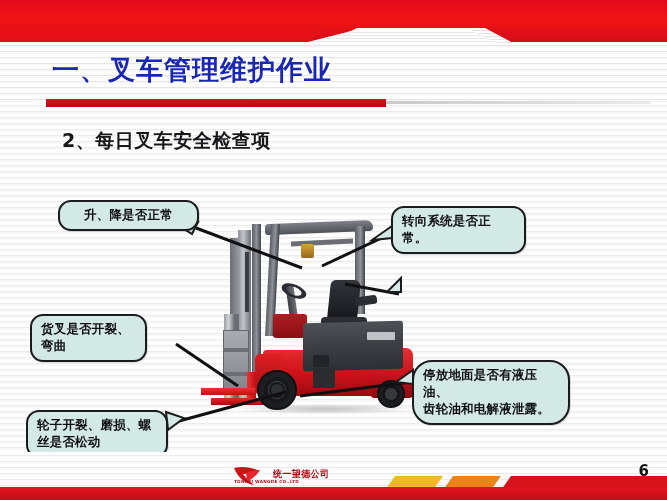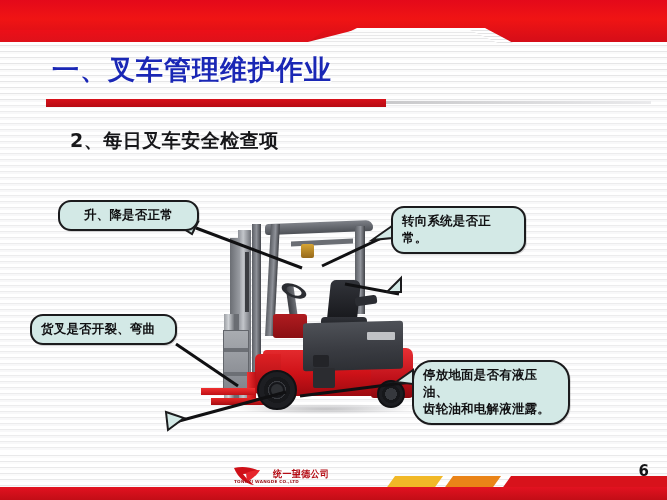--- a/index.html
+++ b/index.html
@@ -71,21 +71,21 @@
     background:linear-gradient(180deg,#d8121b 0%, #b70c14 100%);
   }
   .title-rule-tail {
     position:absolute; left:386px; top:101px; width:265px; height:3px;
     background:linear-gradient(90deg,#c9c9cb 0%, #eaeaec 100%);
   }
 
   .sub-title {
     position:absolute; left:62px; top:128px;
     font-size:19px; font-weight:bold; color:#17171a;
-    letter-spacing:0.5px; white-space:nowrap;margin-left:8px;
+    letter-spacing:0.5px; white-space:nowrap;
   }
 
   
   .fork-stage { position:absolute; left:195px; top:222px; width:245px; height:190px; }
 
   .ft-mast-outer  { position:absolute; left:43px; top:8px;  width:13px; height:168px; background:linear-gradient(90deg,#8d9097,#c3c6cb 40%,#6e7178); }
   .ft-mast-inner  { position:absolute; left:57px; top:2px;  width:9px;  height:150px; background:linear-gradient(90deg,#5b5e65,#8e9198 50%,#44464c); }
   .ft-mast-rail   { position:absolute; left:29px; top:92px; width:10px; height:84px;  background:linear-gradient(90deg,#9b9ea3,#d0d3d7 45%,#74777d); }
   .ft-mast-rail2  { position:absolute; left:39px; top:92px; width:5px;  height:84px;  background:#6a6d73; }
   .ft-carriage    { position:absolute; left:28px; top:108px; width:26px; height:64px; background:linear-gradient(180deg,#a9acb1,#80838a); border:1px solid #63666c; }
@@ -141,21 +141,21 @@
     font-size:12.5px;
     line-height:1.35;
     padding:5px 9px;
     letter-spacing:0.2px;
     white-space:pre-line;
     box-shadow:1px 1px 0 rgba(0,0,0,0.12);
   }
   .co1 { left:58px;  top:200px; width:141px;padding-left:24px; }
   .co2 { left:391px; top:206px; width:135px; }
   .co3 { left:400px; top:268px; width:137px; }
-  .co4 { left:30px;  top:314px; width:147px; }
+  .co4 { left:30px;  top:314px; width:117px; }
   .co5 { left:412px; top:360px; width:158px;border-radius:20px; }
   .co6 { left:26px;  top:410px; width:142px; }
 
   
 
   
   .footer-stripes {
     position:absolute; left:0; top:452px; width:667px; height:48px;
     background:
       repeating-linear-gradient(to bottom,
@@ -271,20 +271,22 @@
 
     <path d="M168 424 L286 392" stroke="#101012" stroke-width="3" fill="none"></path>
     <path d="M166 412 L184 418 L168 430 Z" fill="#d3e9e6" stroke="#1b1b1d" stroke-width="2"></path>
   </svg>
 
   <div class="callout co1">升、降是否正常</div>
   <div class="callout co2">转向系统是否正常。</div>
   <div class="callout co4">货叉是否开裂、弯曲</div>
   <div class="callout co5">停放地面是否有液压油、
 齿轮油和电解液泄露。</div>
+  <div class="callout co6">轮子开裂、磨损、螺
+丝是否松动</div>
 
   <div class="footer-stripes"></div>
   <div class="footer-ribbon">
     <div class="rib rib-y"></div>
     <div class="rib rib-o"></div>
     <div class="rib rib-r"></div>
   </div>
 
   <div class="logo-wrap">
     <svg class="logo-mark" viewBox="0 0 30 22">

